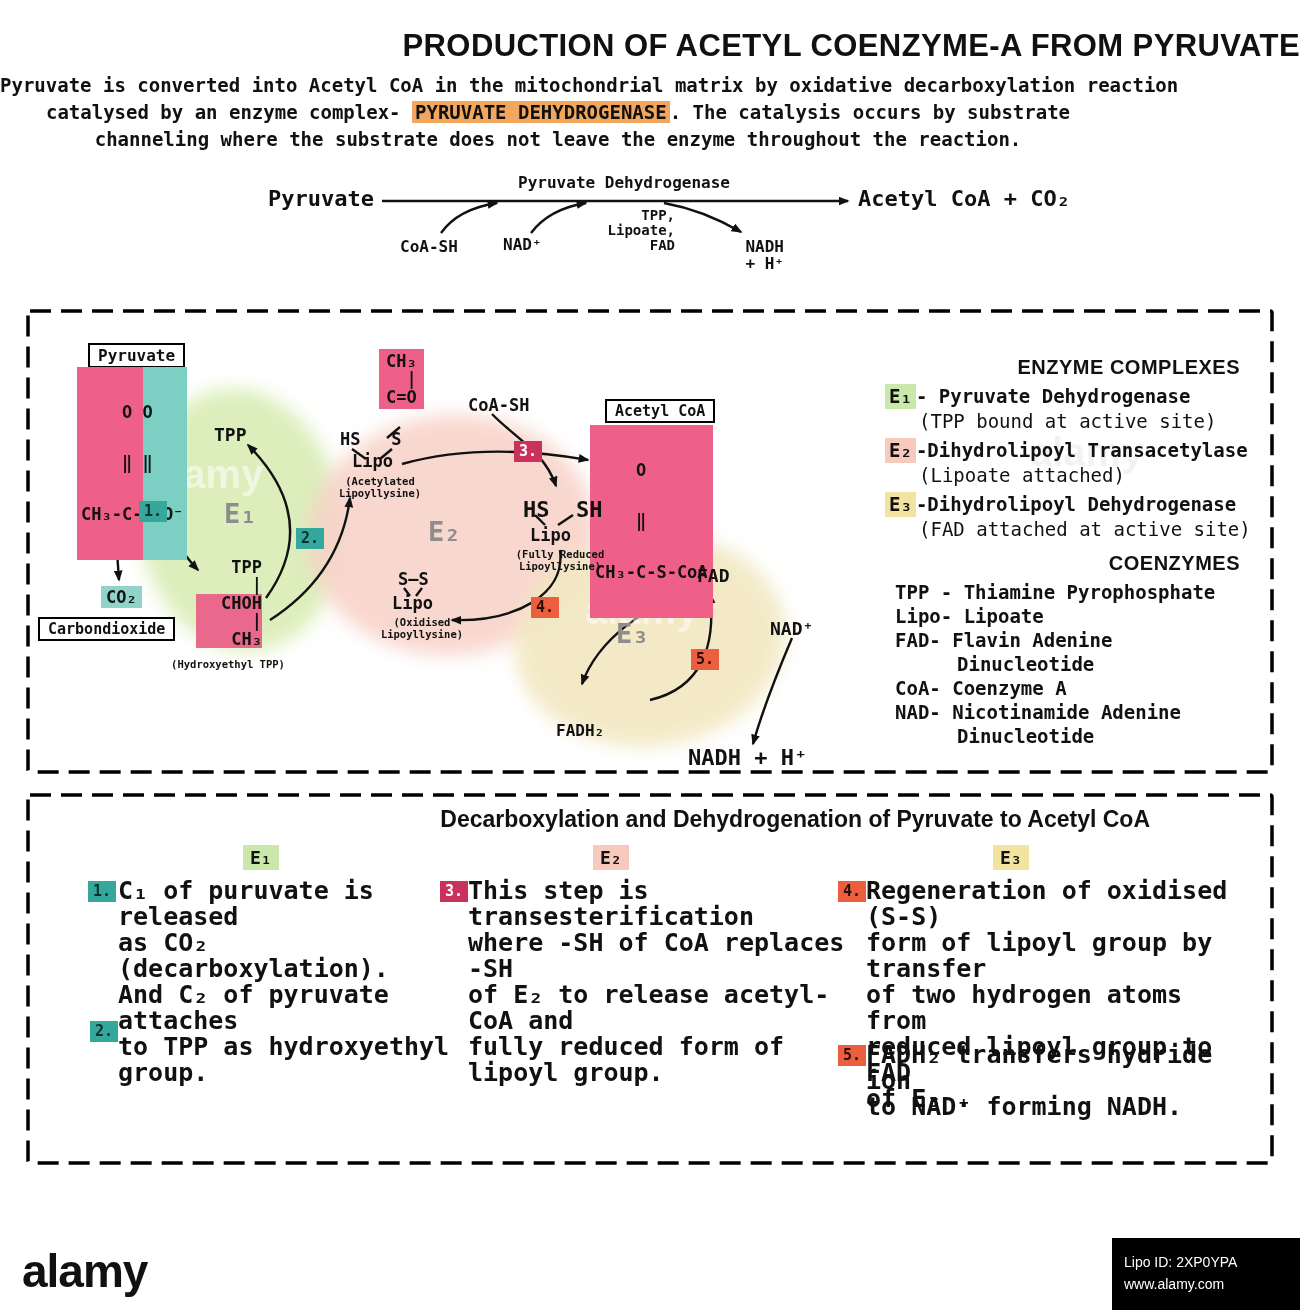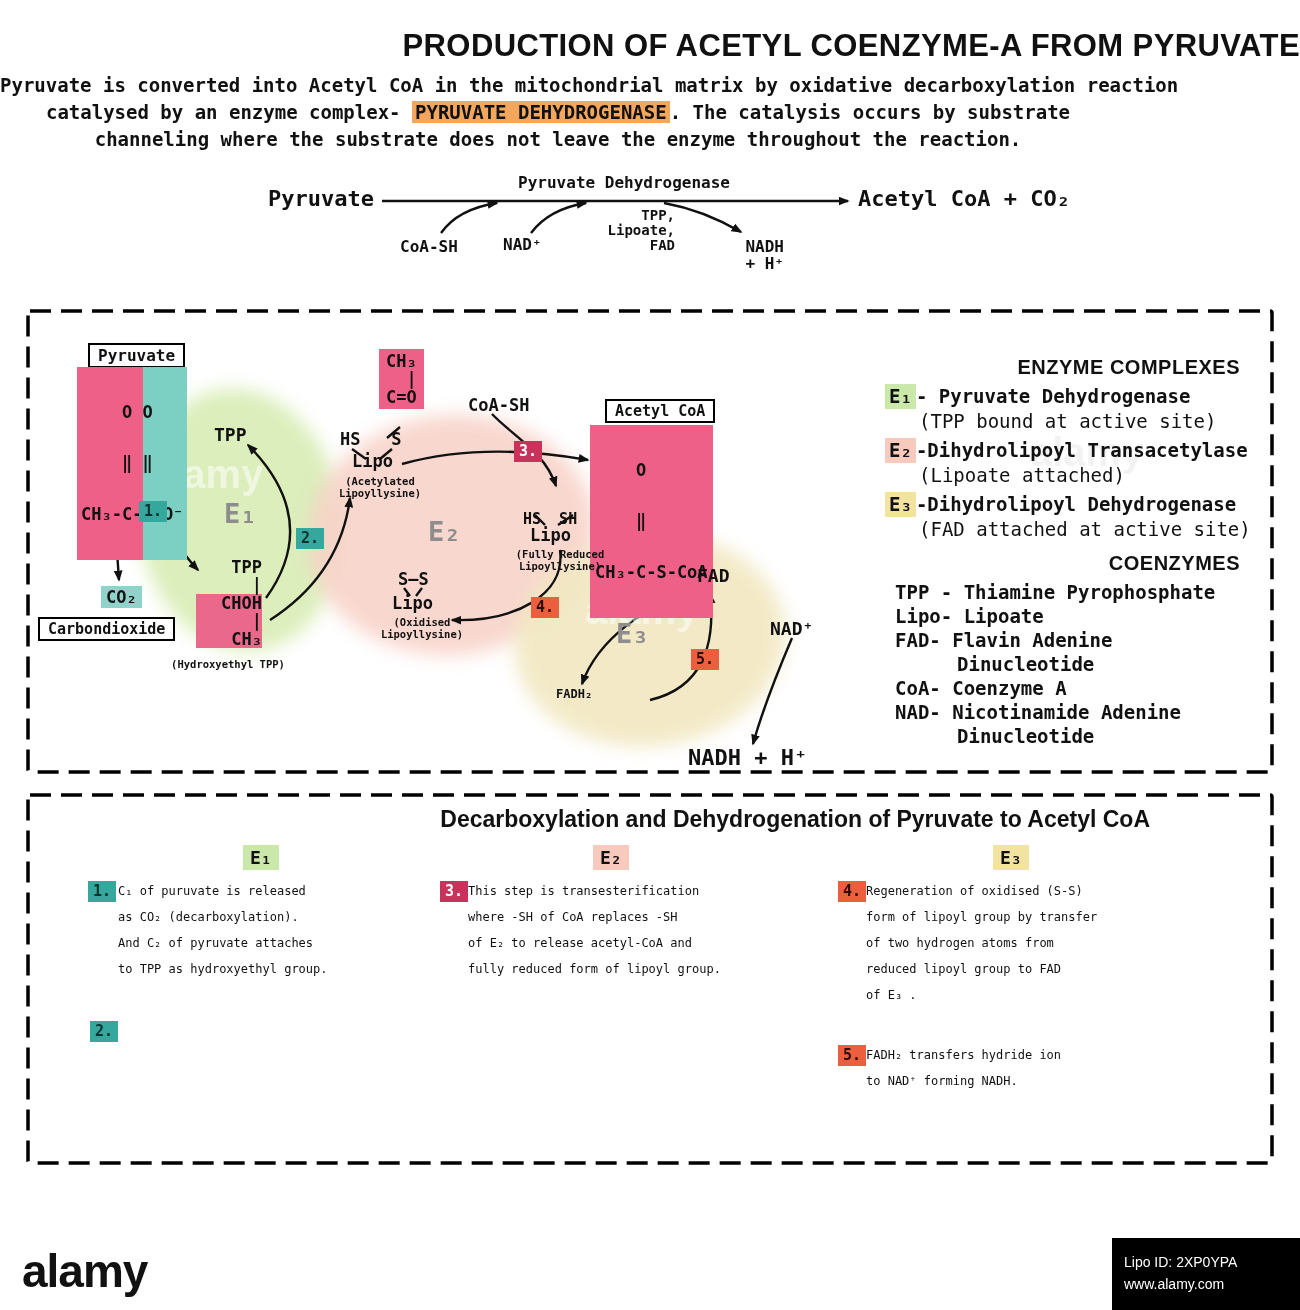--- a/index.html
+++ b/index.html
@@ -15,21 +15,21 @@
   .gray{color:#8d8d8d}
   .boxedlbl{position:absolute;border:2px solid #000;background:#fff;padding:1px 8px;font-weight:bold;white-space:pre}
   .badge{position:absolute;font-weight:bold;font-size:15px;line-height:17px;padding:2px 5px;white-space:pre}
   .badge-teal{background:#35a79c;color:#06312d}
   .badge-crimson{background:#c9325b;color:#fff}
   .badge-orange{background:#eb5e3e;color:#2b0d05}
   .chip{display:inline-block;font-weight:bold;padding:0 4px;white-space:pre}
   .cap{position:absolute;font-size:10.5px;line-height:12px;text-align:center;font-weight:bold}
   .introline{white-space:pre;text-align:center;font-weight:bold;font-size:19px;line-height:27px}
   .hl{background:#f3a75c;padding:0 3px}
-  .step{position:absolute;font-size:12px;line-height:26px;font-weight:normal;white-space:pre-line}
+  .step{position:absolute;font-size:25px;line-height:26px;font-weight:bold;white-space:pre-line}
   .enz-item{margin-bottom:4px}
   .enz-row{font-size:19px;line-height:25px;font-weight:bold;white-space:pre}
   .enz-detail{font-size:19px;line-height:25px;font-weight:normal;white-space:pre;padding-left:34px}
   .coline{font-size:19px;line-height:24px;font-weight:bold;white-space:pre}
   .coline.indent{padding-left:62px}
   .wm{position:absolute;font-family:"Liberation Sans","DejaVu Sans",sans-serif;font-weight:bold;font-size:40px;pointer-events:none}
 </style>
 </head>
 <body>
 
@@ -151,40 +151,40 @@
   <div class="lbl" style="left:468px;top:395px;font-size:17px">CoA-SH</div>
   <div class="badge badge-crimson" style="left:514px;top:441px">3.</div>
 
   <div class="boxedlbl" style="left:605px;top:399px;font-size:15px">Acetyl CoA</div>
   <div class="abs b pre" style="left:590px;top:425px;font-size:17px;line-height:17px;background:#ef6088;padding:3px 5px">
     <div>    O</div>
     <div>    ‖</div>
     <div>CH₃-C-S-CoA</div>
   </div>
 
-  <div class="lbl" style="left:523px;top:510px;font-size:15px">HS  SH</div>
+  <div class="lbl" style="left:523px;top:497px;font-size:22px">HS  SH</div>
   <div class="lbl" style="left:530px;top:525px;font-size:17px">Lipo</div>
   <div class="cap" style="left:505px;top:548px;width:110px">
     <div>(Fully Reduced</div>
     <div>Lipoyllysine)</div>
   </div>
 
   <div class="lbl" style="left:398px;top:569px;font-size:17px">S—S</div>
   <div class="lbl" style="left:392px;top:593px;font-size:17px">Lipo</div>
   <div class="cap" style="left:372px;top:616px;width:100px">
     <div>(Oxidised</div>
     <div>Lipoyllysine)</div>
   </div>
 
   <div class="badge badge-orange" style="left:531px;top:597px">4.</div>
   <div class="lbl" style="left:697px;top:565px;font-size:18px">FAD</div>
   <div class="lbl gray" style="left:616px;top:618px;font-size:27px">E₃</div>
   <div class="badge badge-orange" style="left:691px;top:649px">5.</div>
   <div class="lbl" style="left:770px;top:618px;font-size:18px">NAD⁺</div>
-  <div class="lbl" style="left:556px;top:687px;font-size:12px">FADH₂</div>
+  <div class="lbl" style="left:556px;top:721px;font-size:16px">FADH₂</div>
   <div class="lbl" style="left:688px;top:745px;font-size:22px">NADH + H⁺</div>
 
   <div class="abs sans b center" style="left:870px;top:356px;width:370px;font-size:20px;letter-spacing:.5px">ENZYME COMPLEXES</div>
 
   <div class="abs" style="left:885px;top:384px;width:395px">
     <div class="enz-item">
       <div class="enz-row"><span class="chip" style="background:#c9e8a9">E₁</span><span>- Pyruvate Dehydrogenase</span></div>
       <div class="enz-detail">(TPP bound at active site)</div>
     </div>
     <div class="enz-item">

